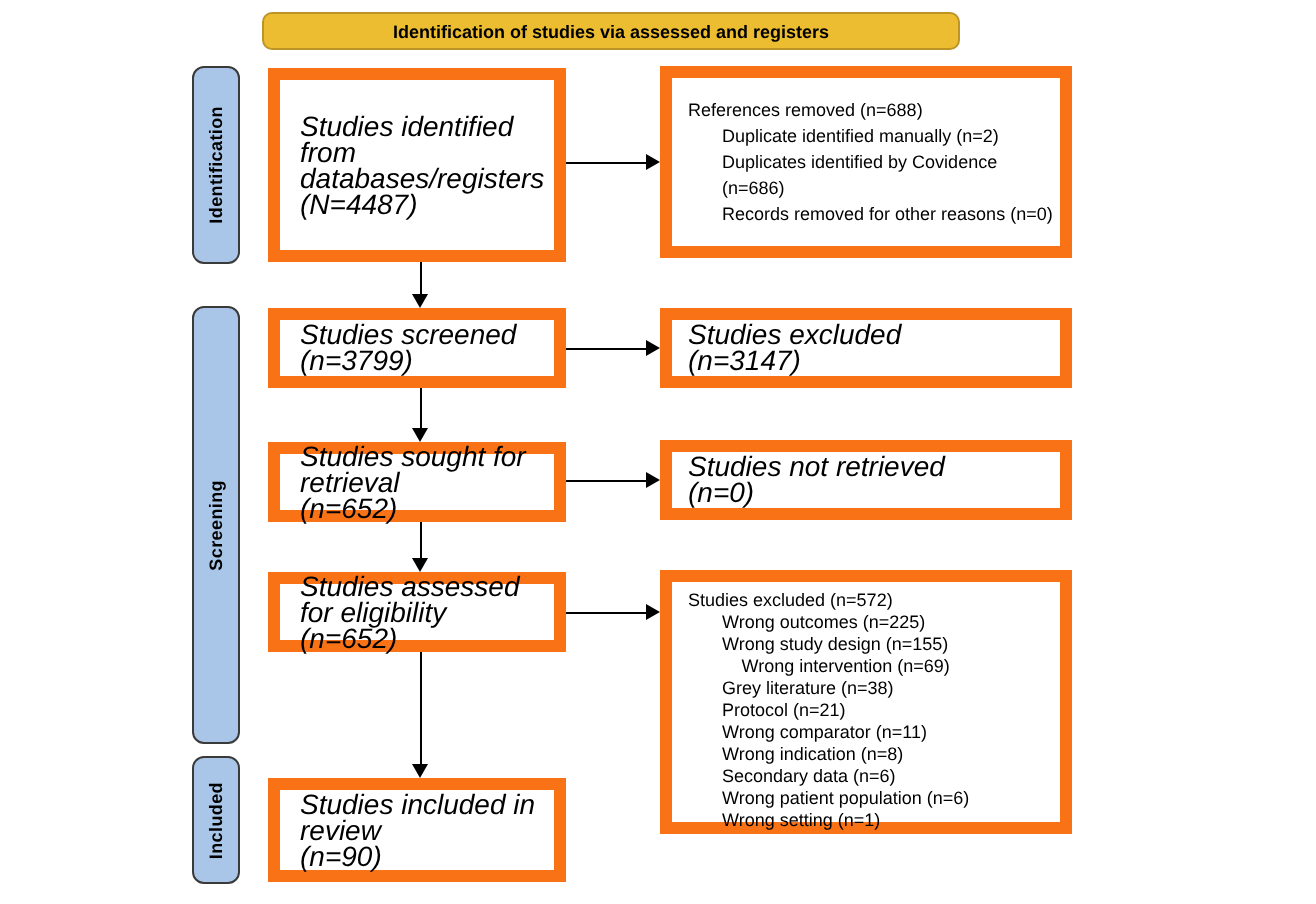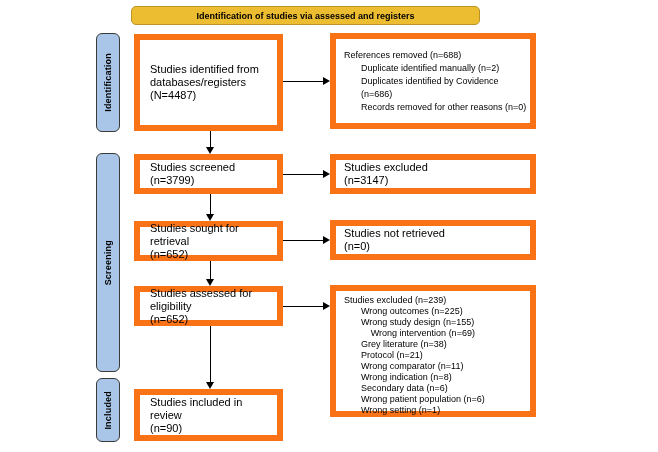--- a/index.html
+++ b/index.html
@@ -25,21 +25,21 @@
   .sidebox .vtext{
     writing-mode:vertical-rl;transform:rotate(180deg);
     font-size:9px;font-weight:bold;letter-spacing:0.2px;white-space:nowrap;
   }
   .fbox{
     position:absolute;background:#fff;border:6px solid #f97316;box-sizing:border-box;
     display:flex;align-items:center;
   }
   .fbox.top{align-items:flex-start;}
   .box-text{
-    white-space:pre-line;font-size:11px;line-height:13px;padding-left:10px;padding-right:4px;
+    white-space:pre-line;font-size:14px;line-height:13px;padding-left:10px;padding-right:4px;font-style:italic;
   }
   .line-list{font-size:9px;line-height:13px;padding-left:8px;padding-right:2px;}
   .line-list.tight{line-height:11px;padding-top:4px;}
   .vline{position:absolute;width:1px;background:#000;}
   .hline{position:absolute;height:1px;background:#000;}
   .ah-down{position:absolute;width:0;height:0;
     border-left:4px solid transparent;border-right:4px solid transparent;border-top:7px solid #000;}
   .ah-right{position:absolute;width:0;height:0;
     border-top:4px solid transparent;border-bottom:4px solid transparent;border-left:7px solid #000;}
 </style>
@@ -101,21 +101,21 @@
 (n=3147)</div>
   </div>
 
   <div class="fbox" style="left:330px;top:220px;width:206px;height:40px;">
     <div class="box-text" style="padding-left:8px;">Studies not retrieved
 (n=0)</div>
   </div>
 
   <div class="fbox top" style="left:330px;top:285px;width:206px;height:132px;">
     <div class="line-list tight">
-        <div>Studies excluded (n=239)</div>
+        <div>Studies excluded (n=572)</div>
         <div style="padding-left: 17px;">Wrong outcomes (n=225)</div>
         <div style="padding-left: 17px;">Wrong study design (n=155)</div>
         <div style="padding-left: 17px; text-align: center;">Wrong intervention (n=69)</div>
         <div style="padding-left: 17px;">Grey literature (n=38)</div>
         <div style="padding-left: 17px;">Protocol (n=21)</div>
         <div style="padding-left: 17px;">Wrong comparator (n=11)</div>
         <div style="padding-left: 17px;">Wrong indication (n=8)</div>
         <div style="padding-left: 17px;">Secondary data (n=6)</div>
         <div style="padding-left: 17px;">Wrong patient population (n=6)</div>
         <div style="padding-left: 17px;">Wrong setting (n=1)</div>

